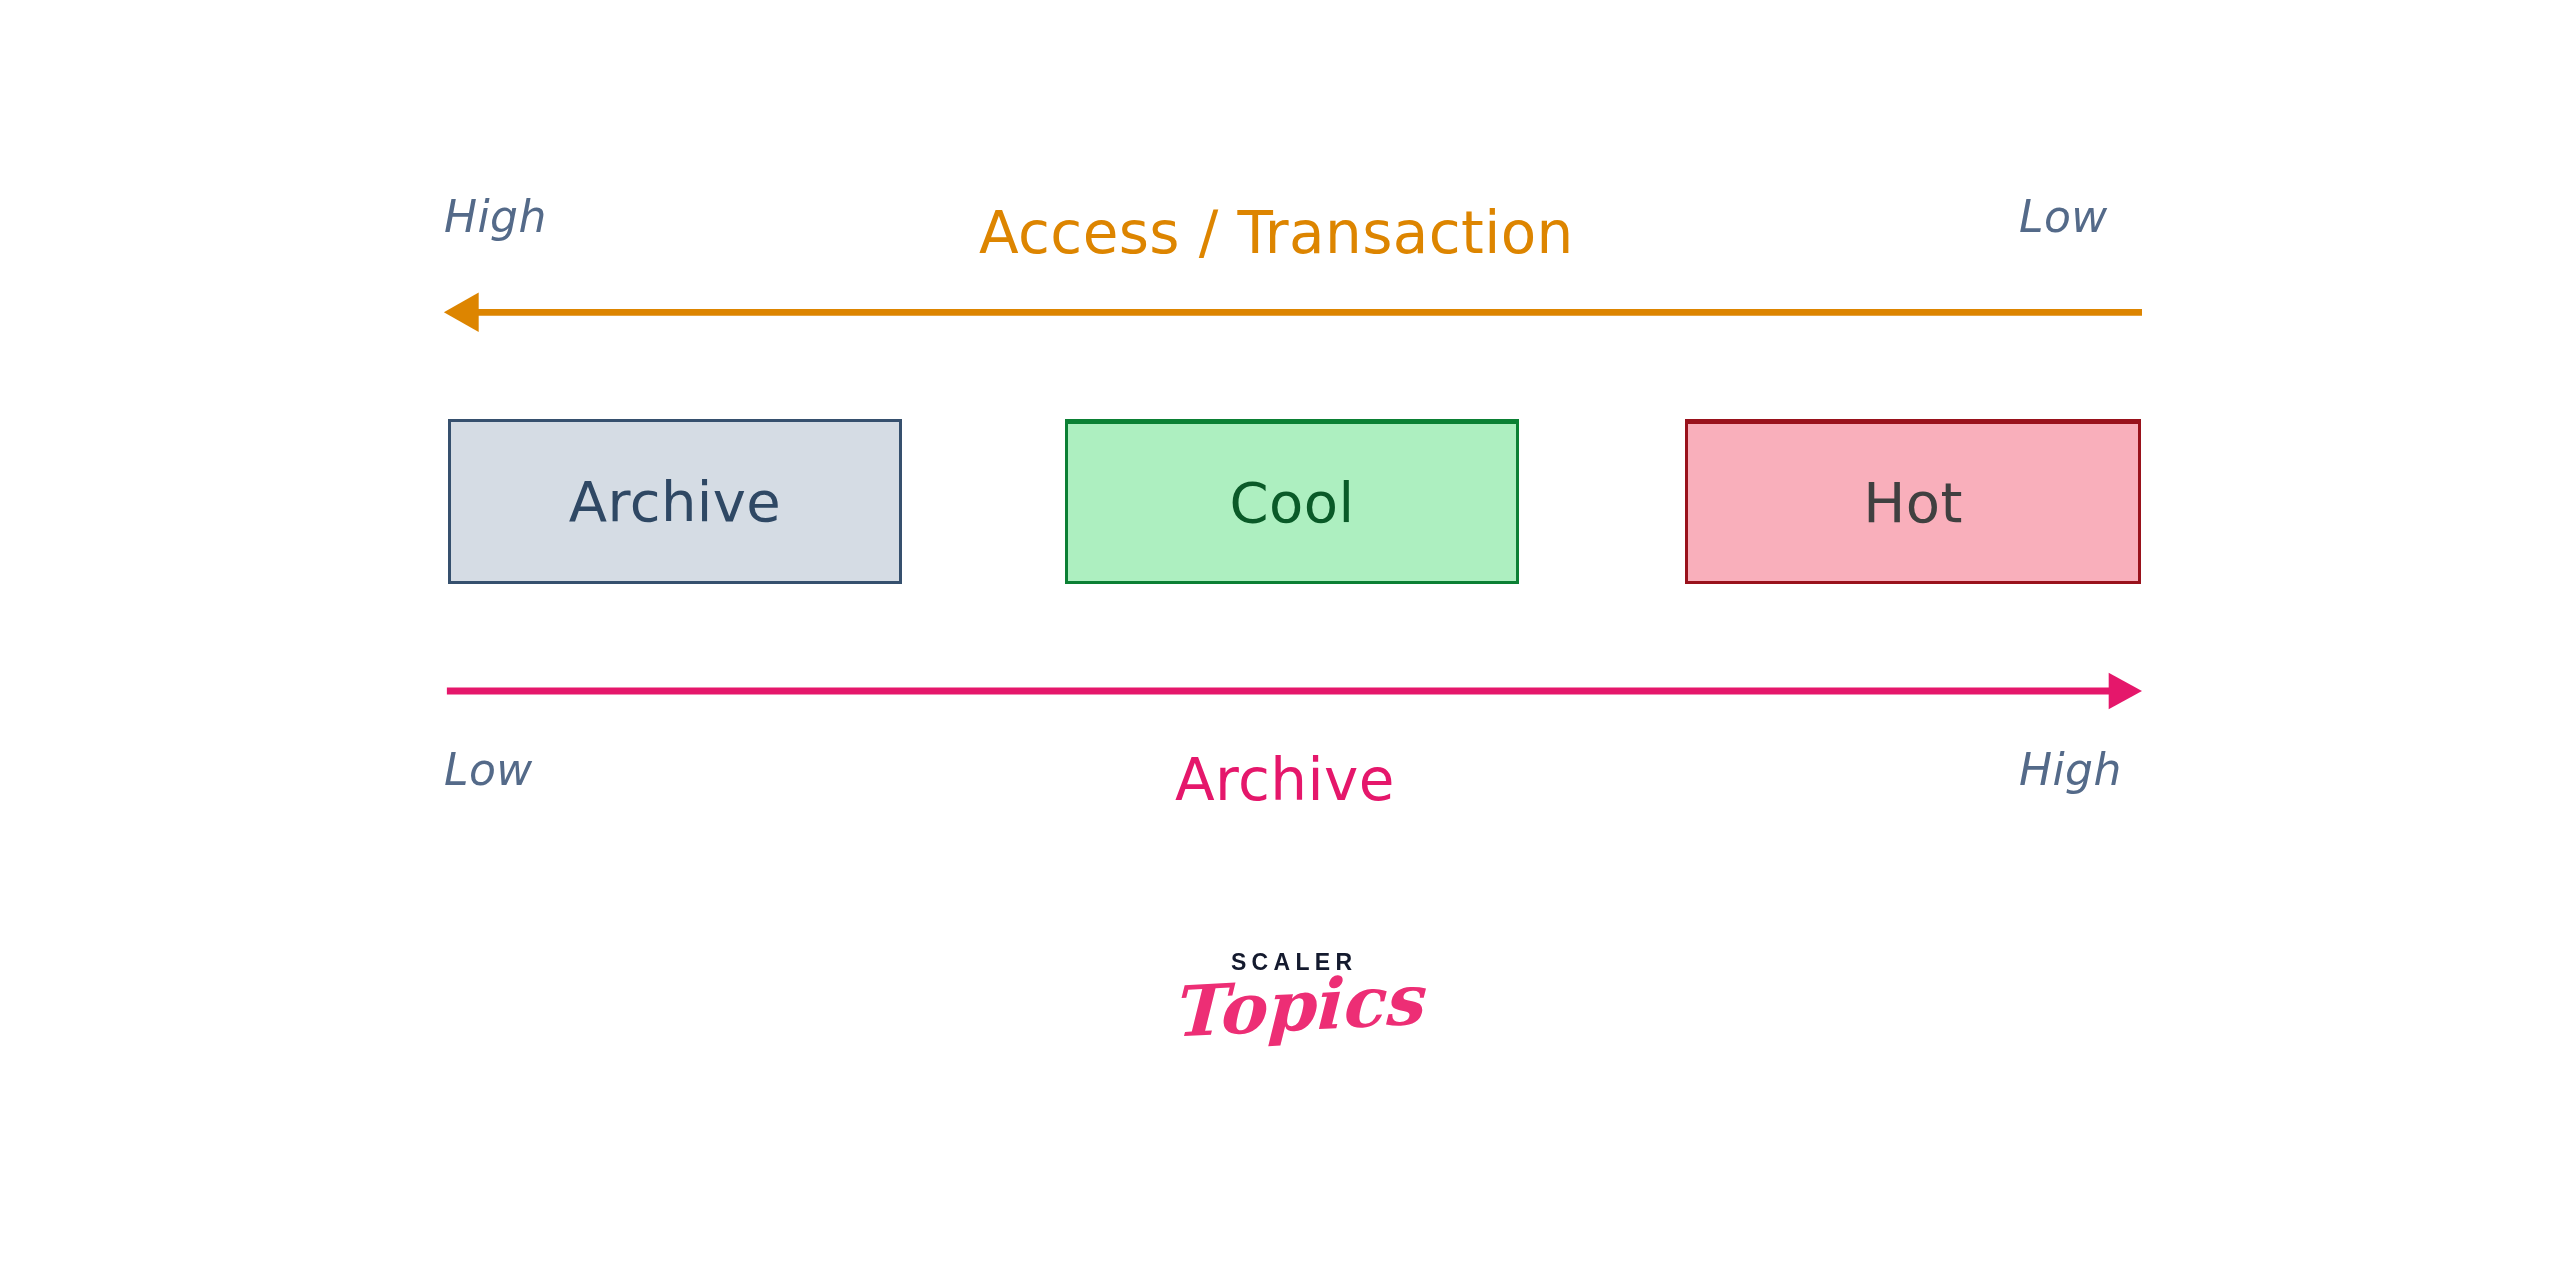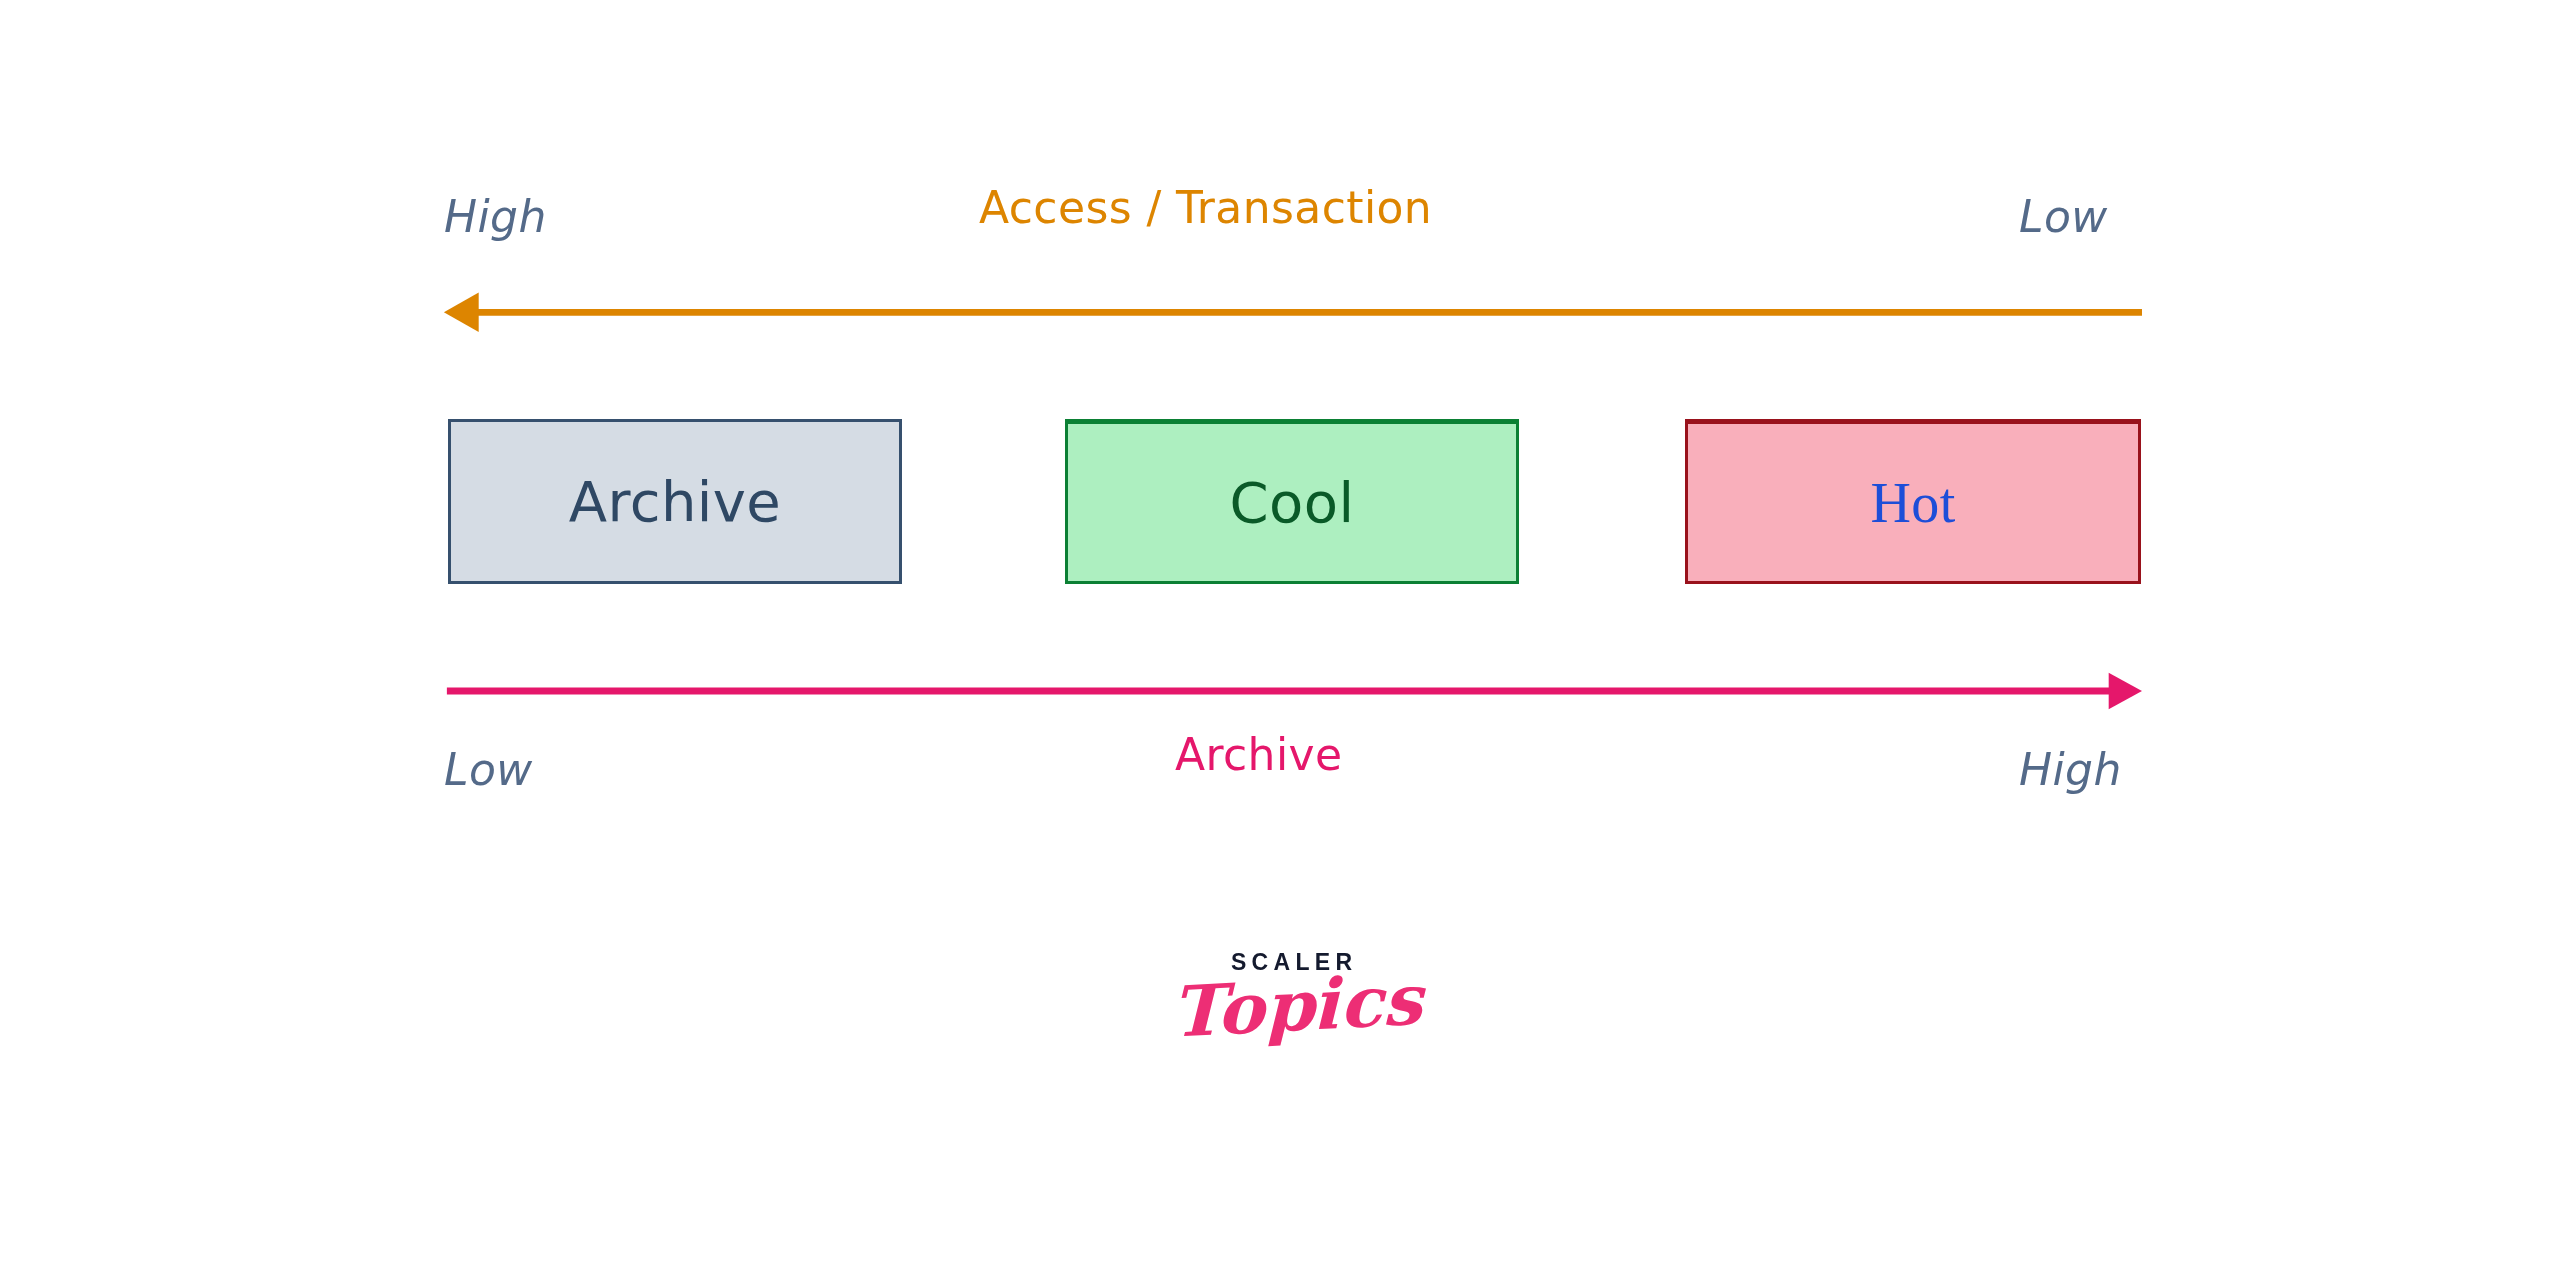--- a/index.html
+++ b/index.html
@@ -38,22 +38,23 @@
     font-weight: 400;
     font-size: 44px;
     color: #546a89;
     letter-spacing: 0.4px;
   }
 
   
   .axis-title {
     font-family: "DejaVu Sans", sans-serif;
     font-weight: 400;
-    font-size: 44px;
+    font-size: 58px;
     letter-spacing: 0.4px;
+    margin-top: 18px;
   }
   .axis-title.access  { color: #dd8500; }
   .axis-title.storage { color: #e5176b; }
 
   
   .tier-box {
     position: absolute;
     box-sizing: border-box;
     display: flex;
     align-items: center;
@@ -86,21 +87,21 @@
   }
   .tier-cool .tier-label { color: #0a5a28; }
 
   .tier-hot {
     left: 1685px;
     width: 456px;
     background: #f9afbb;
     border: 3.8px solid #99121c;
     border-top-width: 5.3px;
   }
-  .tier-hot .tier-label { color: #1d4ed8; font-family: Liberation Serif, serif; }
+  .tier-hot .tier-label { color: #404040; }
 
   
   .arrow-svg {
     position: absolute;
     left: 0;
     top: 0;
     width: 2576px;
     height: 1276px;
     pointer-events: none;
     overflow: visible;

